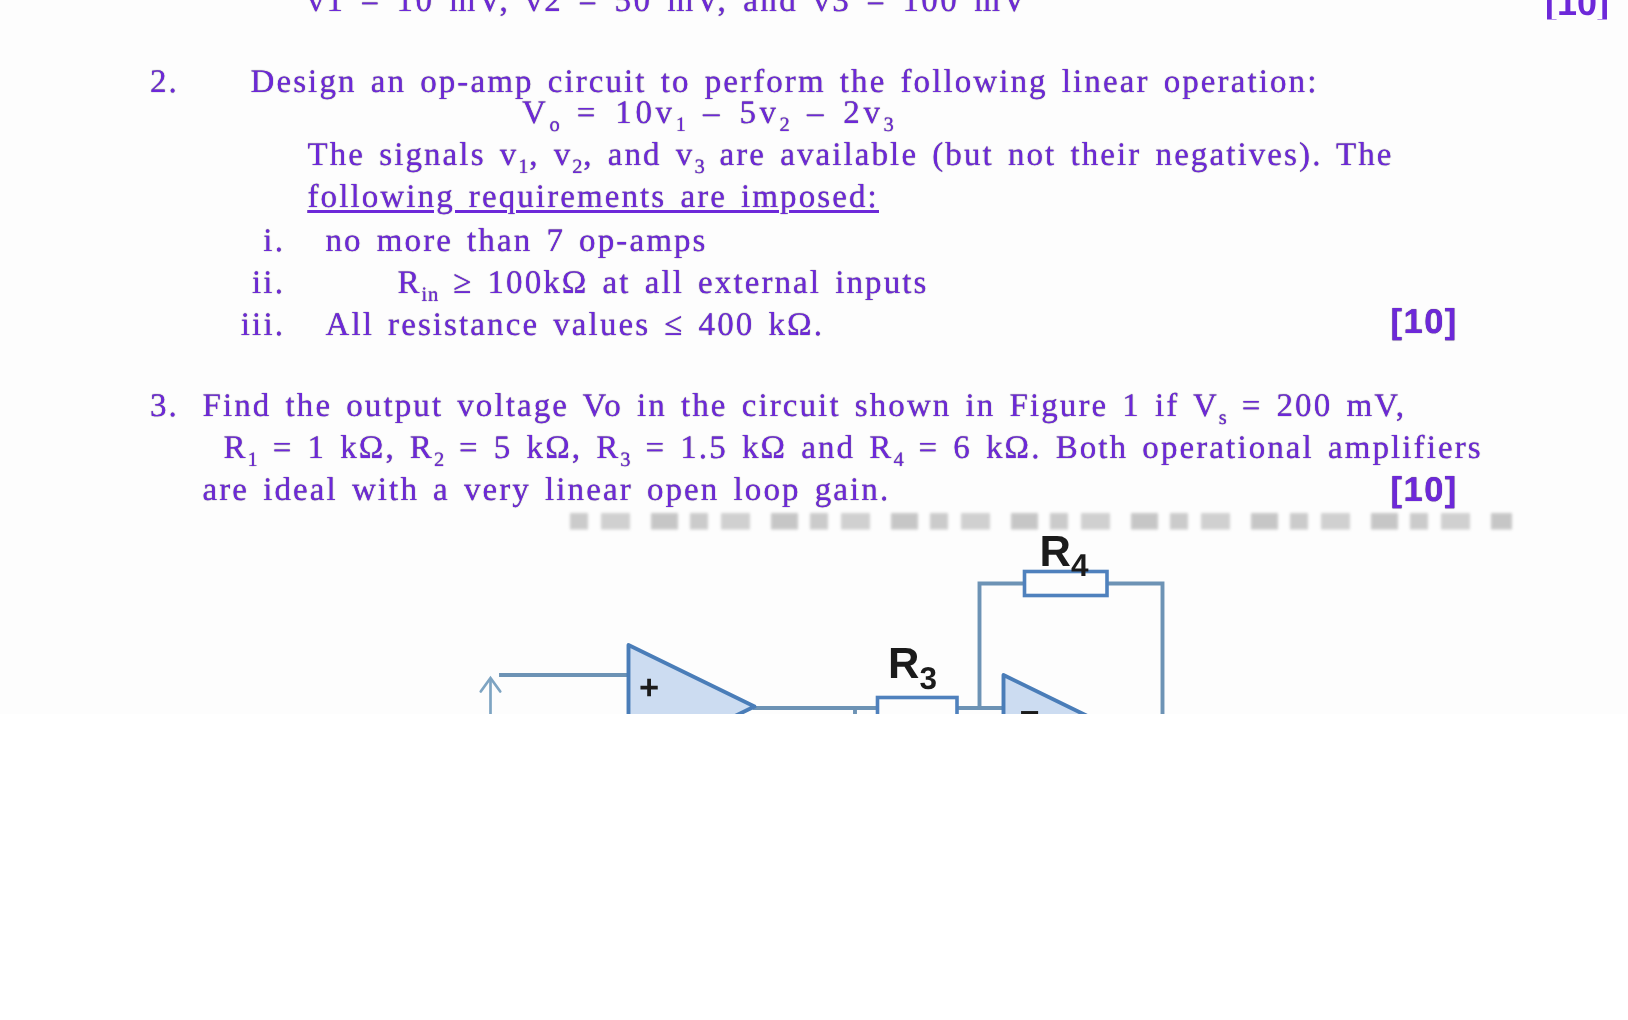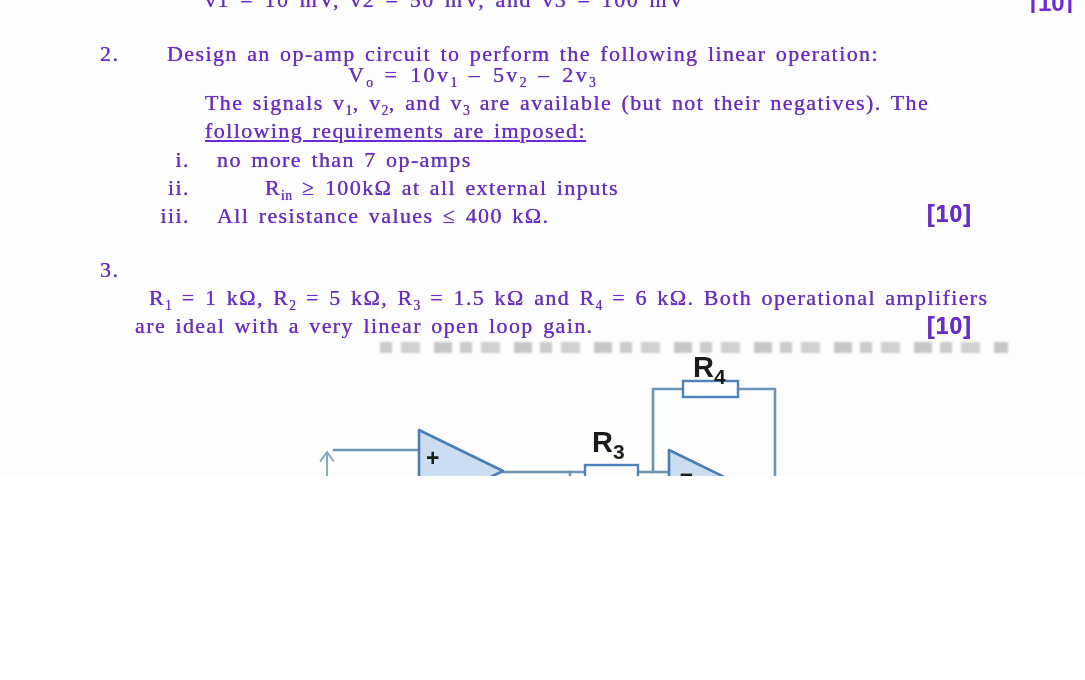--- a/index.html
+++ b/index.html
@@ -48,20 +48,21 @@
 
   <span class="tline numcol" style="left:130px;top:146px;width:60px;">i.</span>
   <span class="tline" style="left:217px;top:146px;">no more than 7 op-amps</span>
   <span class="tline numcol" style="left:130px;top:174px;width:60px;">ii.</span>
   <span class="tline" style="left:217px;top:174px;margin-left:48px;">R<sub>in</sub> ≥ 100kΩ at all external inputs</span>
   <span class="tline numcol" style="left:130px;top:202px;width:60px;">iii.</span>
   <span class="tline" style="left:217px;top:202px;">All resistance values ≤ 400 kΩ.</span>
   <span class="marks" style="left:927px;top:201px;">[10]</span>
 
   <span class="tline" style="left:100px;top:256px;">3.</span>
+  <span class="tline" style="left:135px;top:256px;">Find the output voltage Vo in the circuit shown in Figure 1 if V<sub>s</sub> = 200 mV,</span>
   <span class="tline" style="left:149px;top:284px;">R<sub>1</sub> = 1 kΩ, R<sub>2</sub> = 5 kΩ, R<sub>3</sub> = 1.5 kΩ and R<sub>4</sub> = 6 kΩ. Both operational amplifiers</span>
   <span class="tline" style="left:135px;top:312px;">are ideal with a very linear open loop gain.</span>
   <span class="marks" style="left:927px;top:313px;">[10]</span>
 
   <div class="ghost" style="left:380px;top:342px;width:628px;height:11px;"></div>
   <div class="ghost" style="left:286px;top:641px;width:566px;height:12px;"></div>
 
   <svg class="circuit" width="1085" height="680" viewBox="0 0 1085 680">
 
     <g fill="none" stroke-width="2.6" stroke-linecap="square" stroke="#6d93b5">

